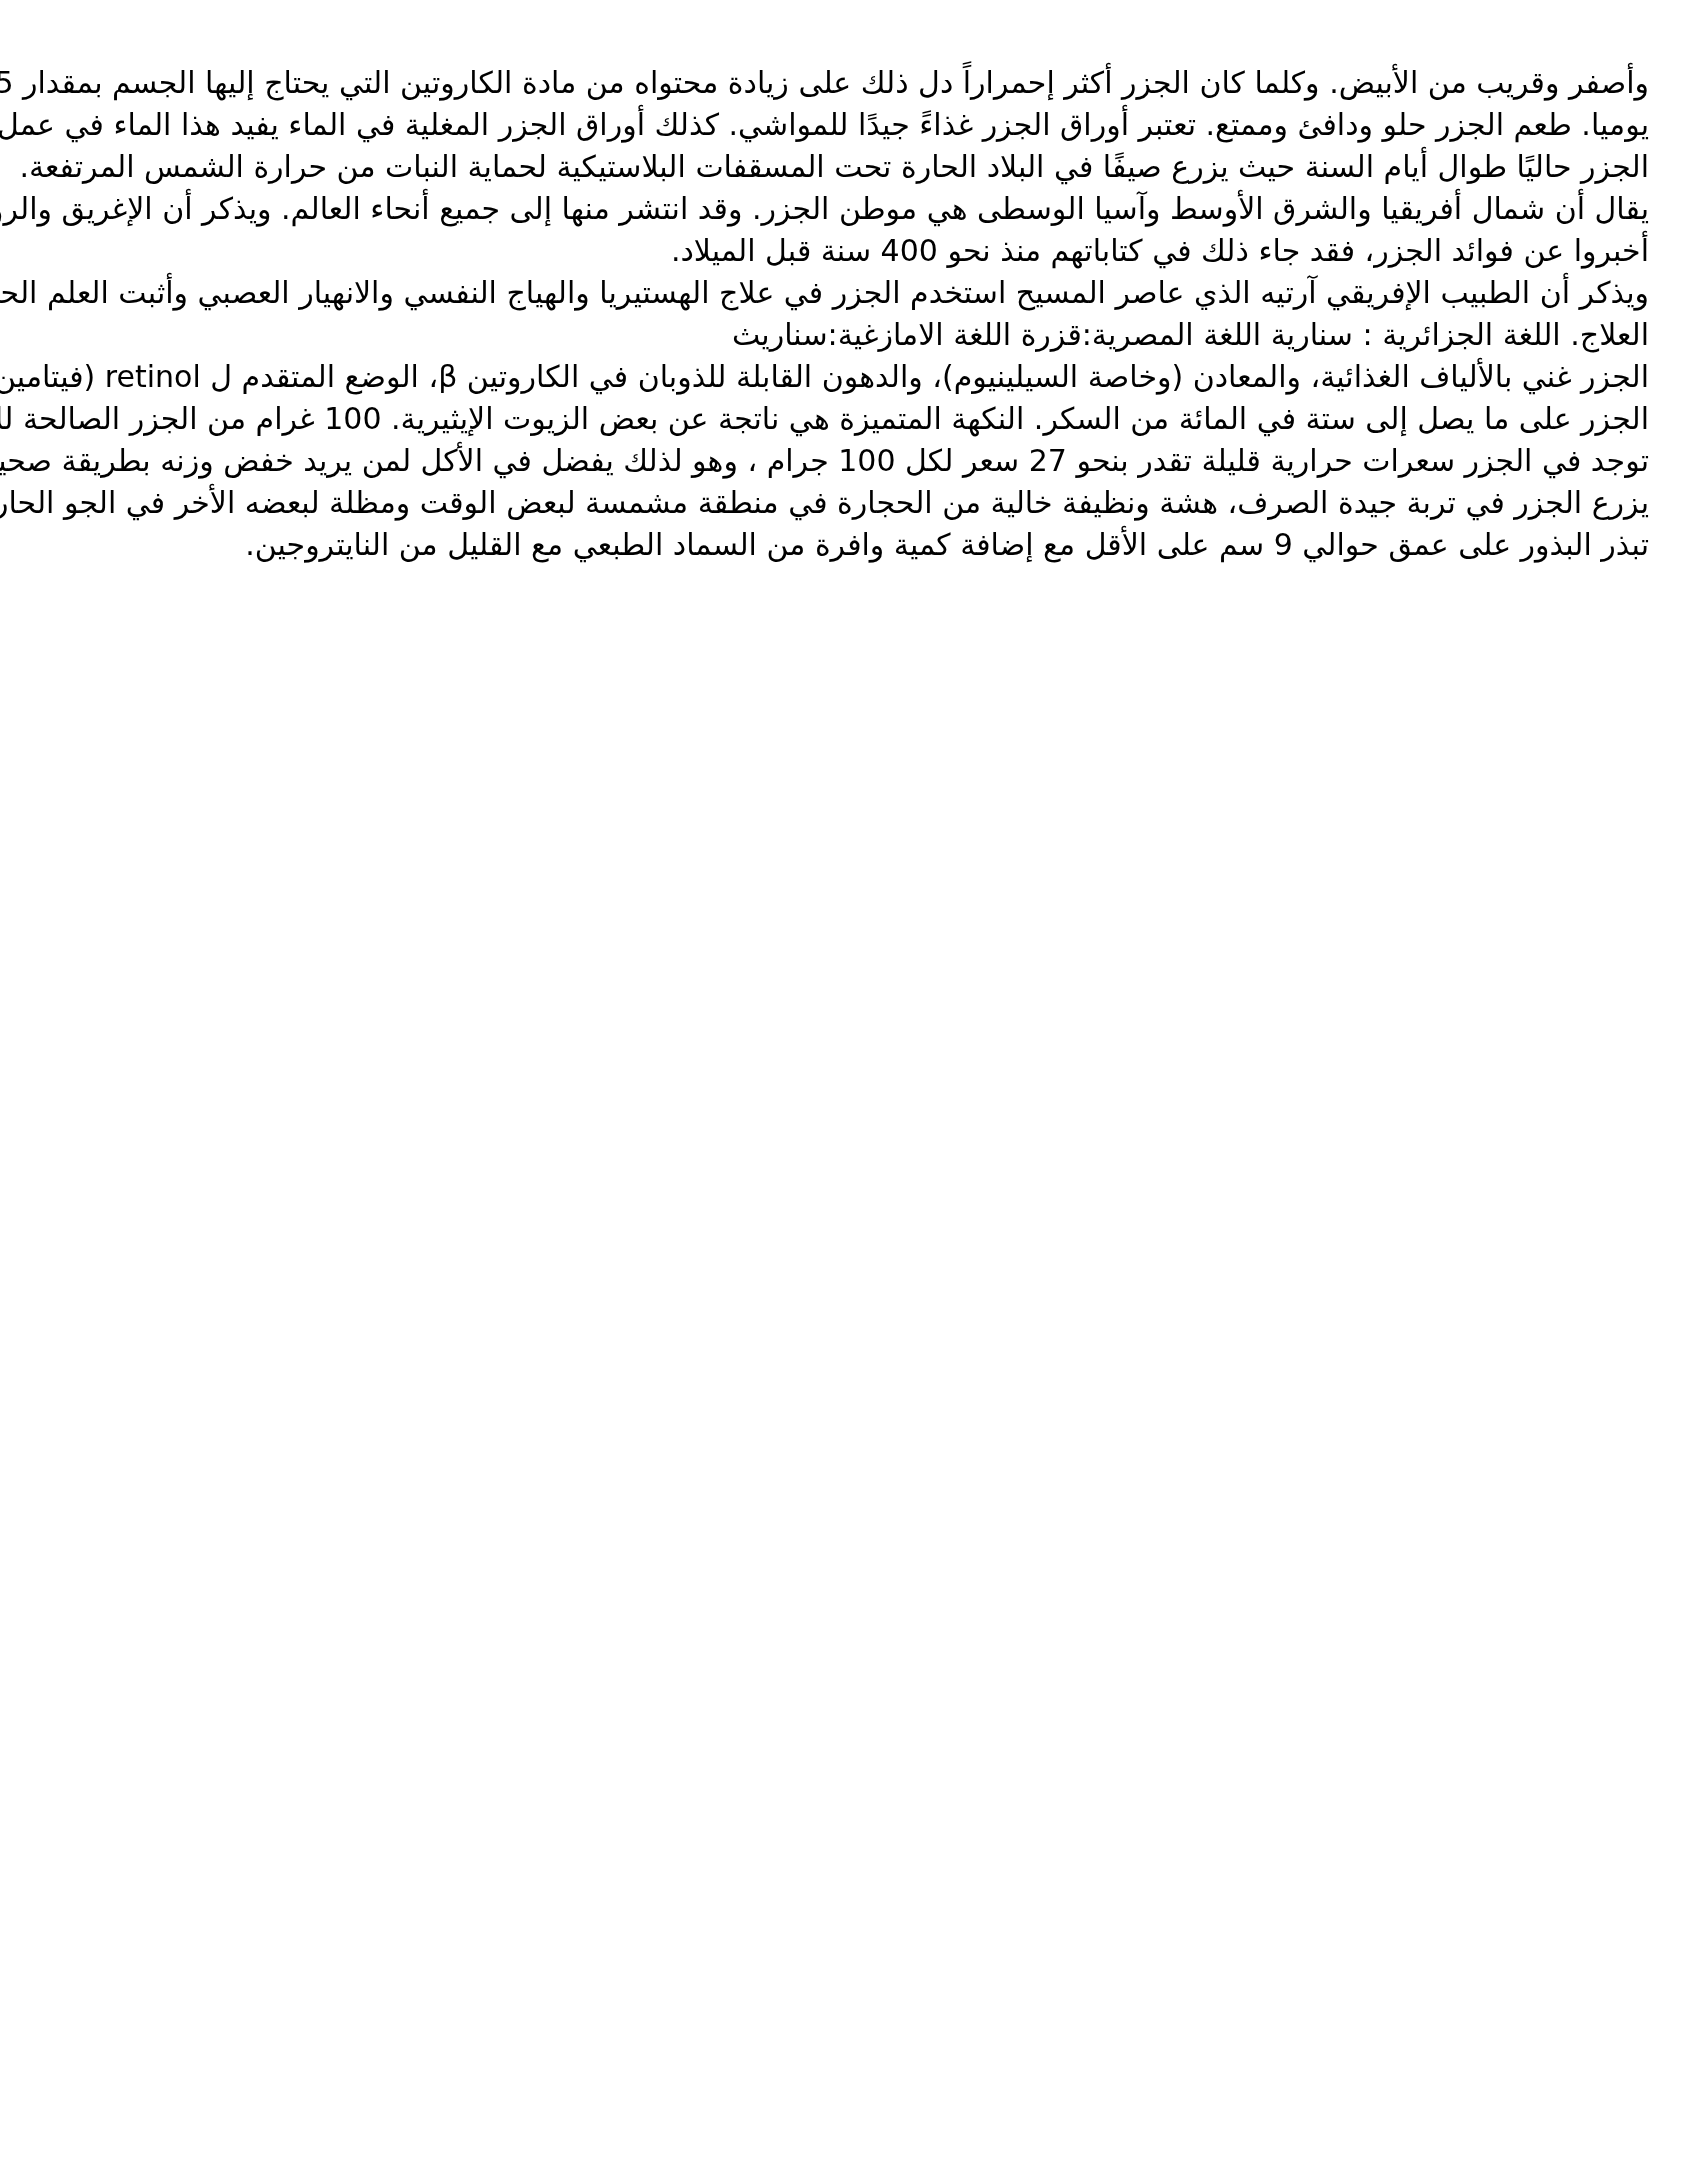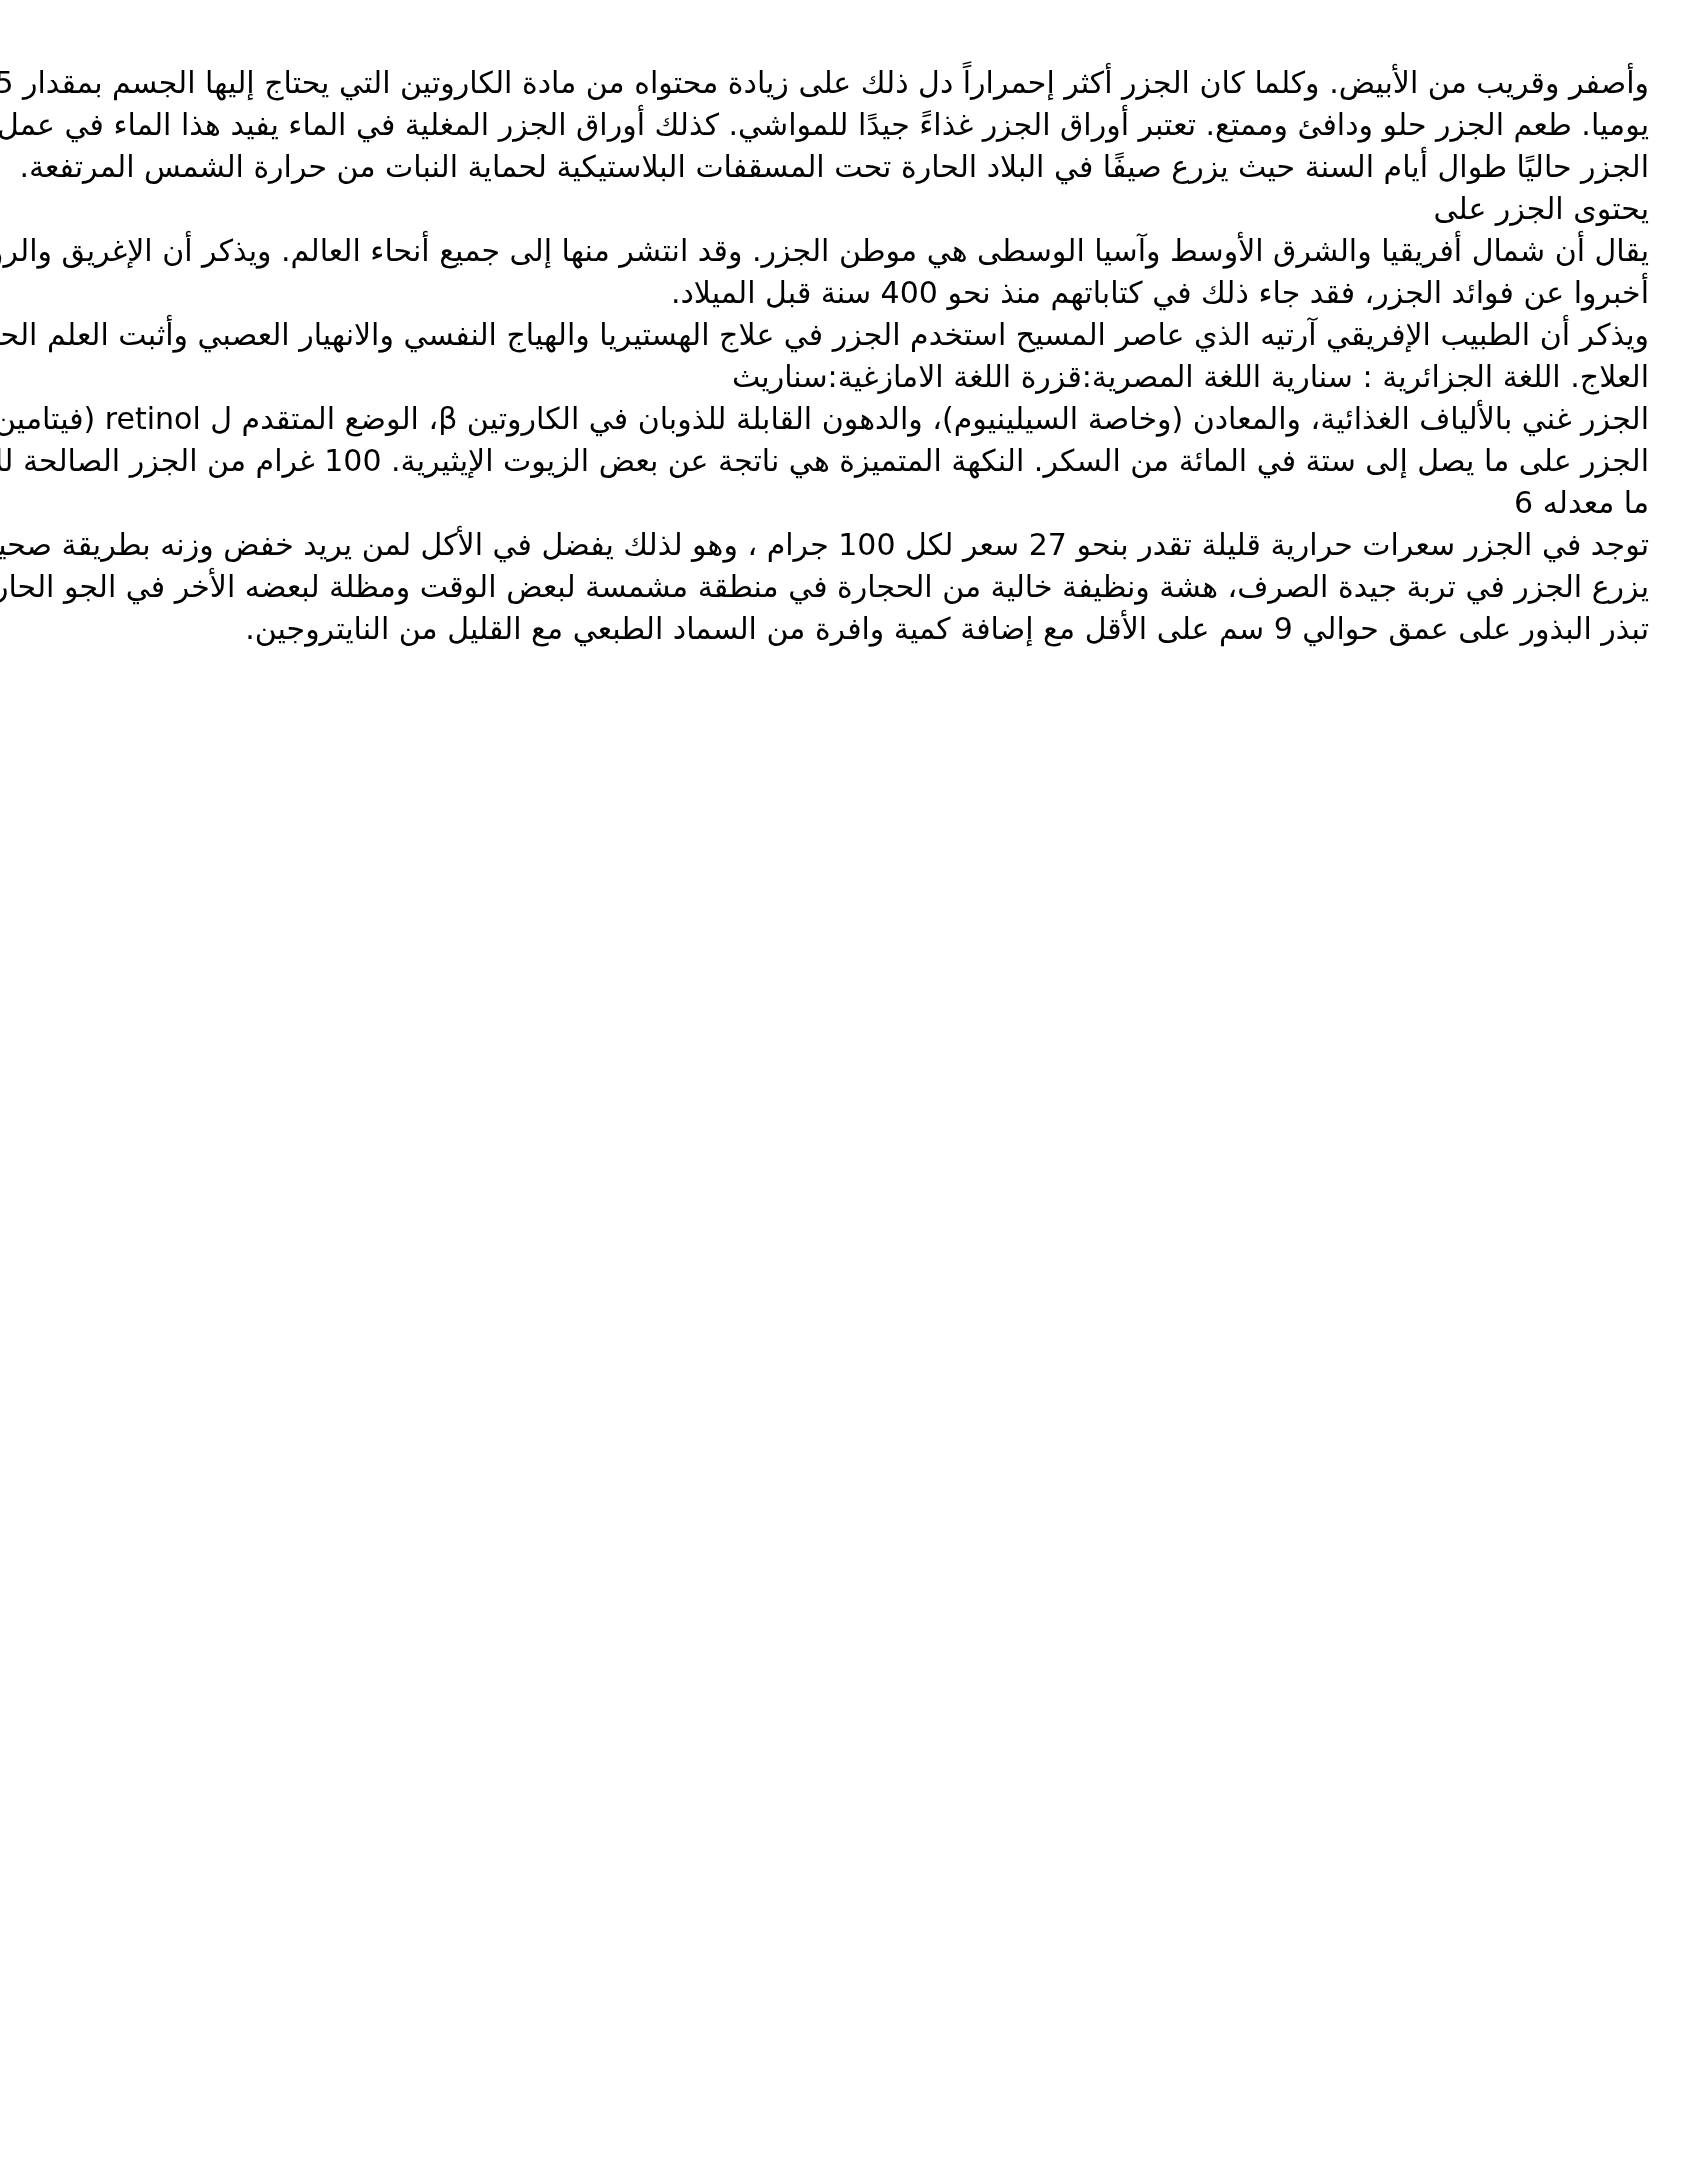--- a/index.html
+++ b/index.html
@@ -37,26 +37,24 @@
   }
 </style>
 </head>
 <body>
 
 <div class="page">
   <div class="text-block">
     <div class="line">وأصفر وقريب من الأبيض. وكلما كان الجزر أكثر إحمراراً دل ذلك على زيادة محتواه من مادة الكاروتين التي يحتاج إليها الجسم بمقدار 5و1 مليجرام</div>
     <div class="line">يوميا. طعم الجزر حلو ودافئ وممتع. تعتبر أوراق الجزر غذاءً جيدًا للمواشي. كذلك أوراق الجزر المغلية في الماء يفيد هذا الماء في عمل الكلى. يتوفر</div>
     <div class="line">الجزر حاليًا طوال أيام السنة حيث يزرع صيفًا في البلاد الحارة تحت المسقفات البلاستيكية لحماية النبات من حرارة الشمس المرتفعة.</div>
-    <div class="line">يحتوى الجزر على</div>
     <div class="line">يقال أن شمال أفريقيا والشرق الأوسط وآسيا الوسطى هي موطن الجزر. وقد انتشر منها إلى جميع أنحاء العالم. ويذكر أن الإغريق والرومان هم أول من</div>
     <div class="line">أخبروا عن فوائد الجزر، فقد جاء ذلك في كتاباتهم منذ نحو 400 سنة قبل الميلاد.</div>
     <div class="line">ويذكر أن الطبيب الإفريقي آرتيه الذي عاصر المسيح استخدم الجزر في علاج الهستيريا والهياج النفسي والانهيار العصبي وأثبت العلم الحديث صحة هذا</div>
     <div class="line">العلاج. اللغة الجزائرية : سنارية اللغة المصرية:قزرة اللغة الامازغية:سناريث</div>
     <div class="line">الجزر غني بالألياف الغذائية، والمعادن (وخاصة السيلينيوم)، والدهون القابلة للذوبان في الكاروتين β، الوضع المتقدم ل retinol (فيتامين أ). وتحتوي</div>
     <div class="line">الجزر على ما يصل إلى ستة في المائة من السكر. النكهة المتميزة هي ناتجة عن بعض الزيوت الإيثيرية. 100 غرام من الجزر الصالحة للأكل تحتوي على</div>
-    <div class="line">ما معدله 6</div>
     <div class="line">توجد في الجزر سعرات حرارية قليلة تقدر بنحو 27 سعر لكل 100 جرام ، وهو لذلك يفضل في الأكل لمن يريد خفض وزنه بطريقة صحية . ويمدنا الجزر</div>
     <div class="line">يزرع الجزر في تربة جيدة الصرف، هشة ونظيفة خالية من الحجارة في منطقة مشمسة لبعض الوقت ومظلة لبعضه الأخر في الجو الحار.</div>
     <div class="line">تبذر البذور على عمق حوالي 9 سم على الأقل مع إضافة كمية وافرة من السماد الطبعي مع القليل من النايتروجين.</div>
   </div>
 </div>
 
 
 </body></html>

